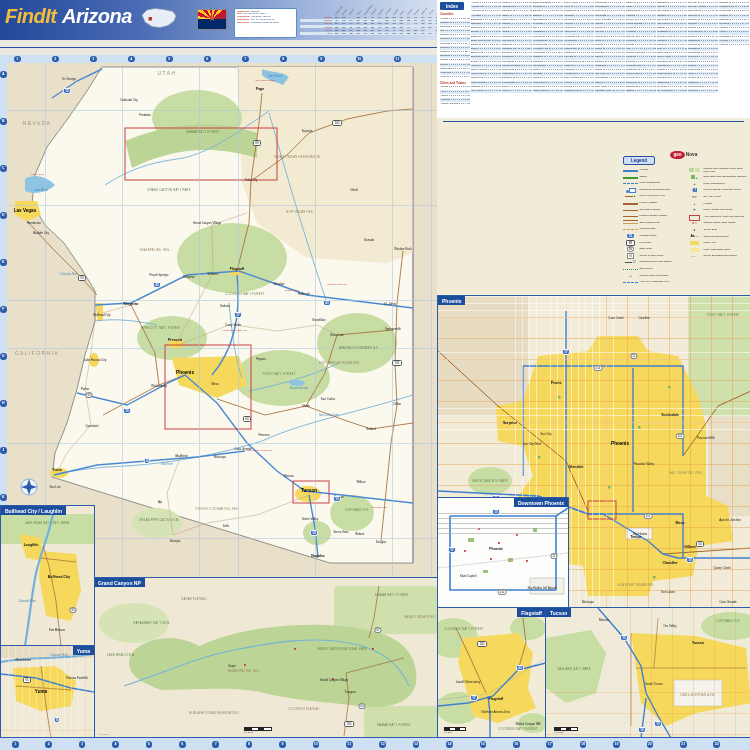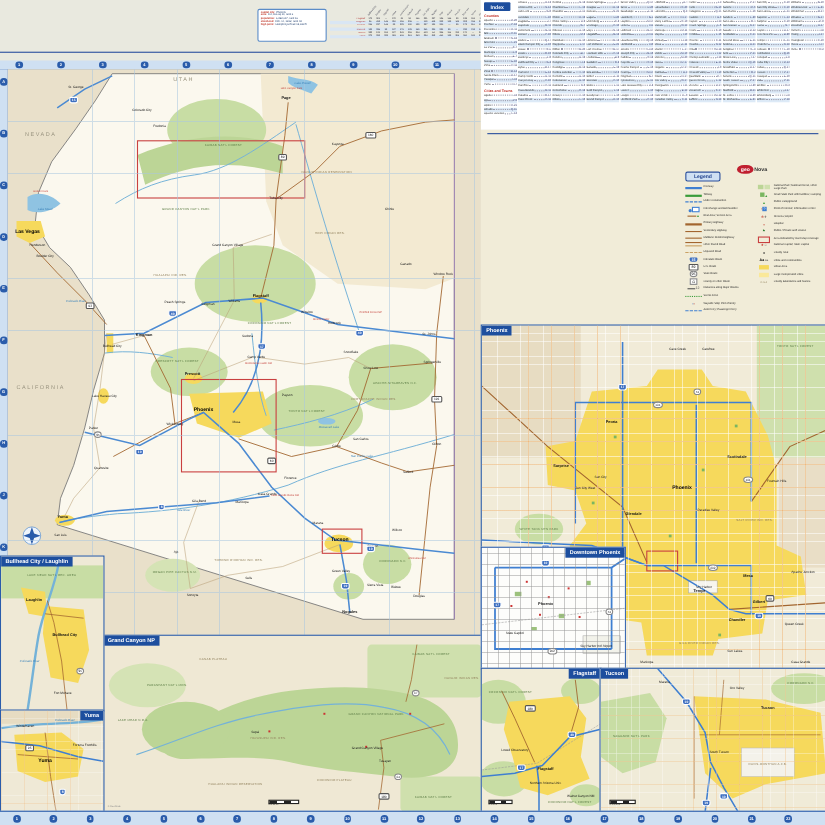--- a/index.html
+++ b/index.html
@@ -89,20 +89,29 @@
   .lS{font-size:2.8px;color:#222;background:#fff;border:.5px solid #888;border-radius:50%;padding:.5px 1px}
   .scale{position:absolute;font-size:2.2px;color:#333;z-index:5}
   .scale .bar{height:1.6px;background:linear-gradient(90deg,#222 0 25%,#fff 25% 50%,#222 50% 75%,#fff 75% 100%);border:.4px solid #222;width:26px}
 </style>
 </head>
 <body>
 
 <div id="poster">
 
   <div class="header">
+    <div class="title-band">
+      <span class="t-find">FindIt</span>
+      <span class="t-state">Arizona</span>
+      <svg class="usmap" width="38" height="26" viewBox="0 0 38 26">
+        <path d="M2,9 L7,4 L15,2.5 L24,3.5 L33,5.5 L36,10 L34,15 L28,19.5 L20,21.5 L12,20.5 L5,16 Z" fill="#e8eef6" stroke="#8899bb" stroke-width=".7"></path>
+        <rect x="8.5" y="11" width="3.5" height="3.5" fill="#c0392b"></rect>
+      </svg>
+      <div class="azflag"></div>
+    </div>
     <div class="factbox" id="factbox">
         <div class="frow"><b>capital city:</b><span>Phoenix</span></div>
         <div class="frow"><b>area:</b><span>114,006 sq mi, rank 6</span></div>
         <div class="frow"><b>population:</b><span>6,392,017, rank 16</span></div>
         <div class="frow"><b>statehood:</b><span>Feb. 14, 1912, rank 48</span></div>
         <div class="frow"><b>high point:</b><span>Humphreys Peak 12,633 ft</span></div>
       </div>
     <div class="mileage" id="mileage">
         <div class="mhdr" style="left: 36px; top: 11px;">Bullhead City</div>
         <div class="mhdr" style="left: 43.2px; top: 11px;">Douglas</div>

